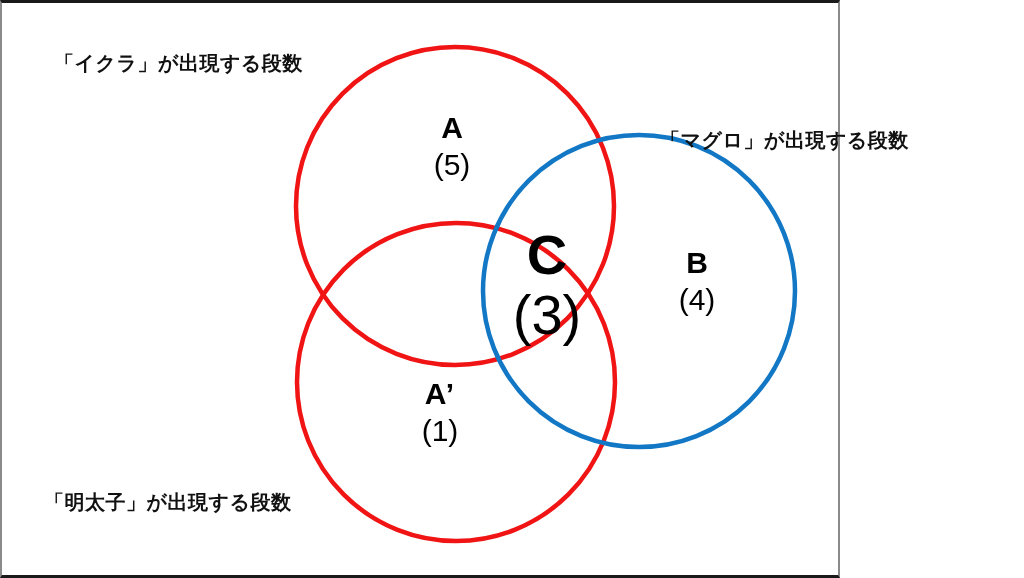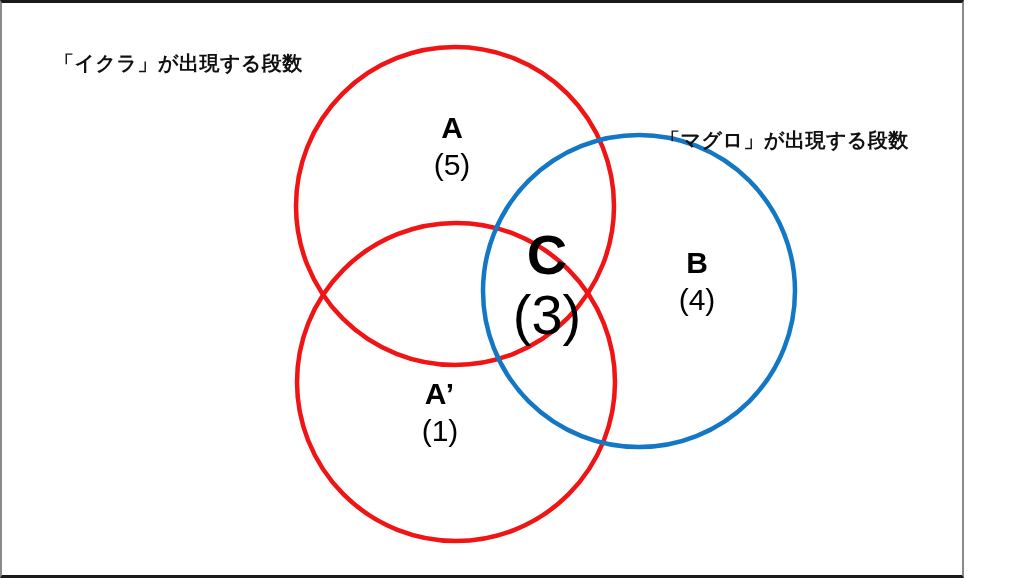--- a/index.html
+++ b/index.html
@@ -8,21 +8,21 @@
     background: #ffffff;
   }
   body {
     width: 1024px;
     height: 578px;
     font-family: "Liberation Sans", "DejaVu Sans", sans-serif;
     overflow: hidden;
   }
   #canvas {
     position: relative;
-    width: 964px;
+    width: 840px;
     height: 578px;
     background: #ffffff;
     box-sizing: border-box;
     border-top: 3px solid #1a1a1a;
     border-bottom: 3px solid #1a1a1a;
     border-left: 2px solid #8a8a8a;
     border-right: 2px solid #8a8a8a;
   }
   #venn-svg {
     position: absolute;
@@ -78,20 +78,21 @@
   <svg id="venn-svg" viewBox="0 0 1024 578">
     <circle cx="453" cy="203" r="159" fill="none" stroke="#f01414" stroke-width="4.5"></circle>
     <circle cx="454" cy="379" r="159" fill="none" stroke="#f01414" stroke-width="4.5"></circle>
     <circle cx="637" cy="288" r="156" fill="none" stroke="#1277c4" stroke-width="4.5"></circle>
   </svg>
 
   <div class="caption" id="caption-ikura">「イクラ」が出現する段数</div>
 
   <div class="caption" id="caption-maguro">「マグロ」が出現する段数</div>
 
+  <div class="caption" id="caption-mentaiko">「明太子」が出現する段数</div>
 
   <div class="region-label" id="label-a">
     <span class="rl-name">A</span>
     <span class="rl-count">(5)</span>
   </div>
 
   <div class="region-label" id="label-b">
     <span class="rl-name">B</span>
     <span class="rl-count">(4)</span>
   </div>

